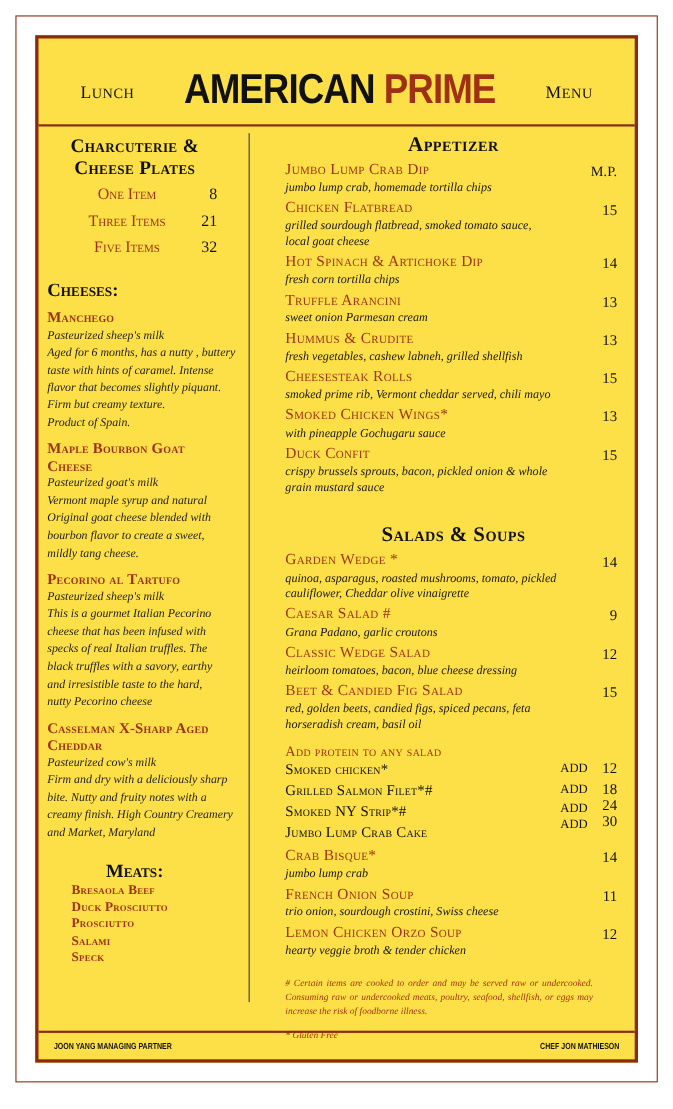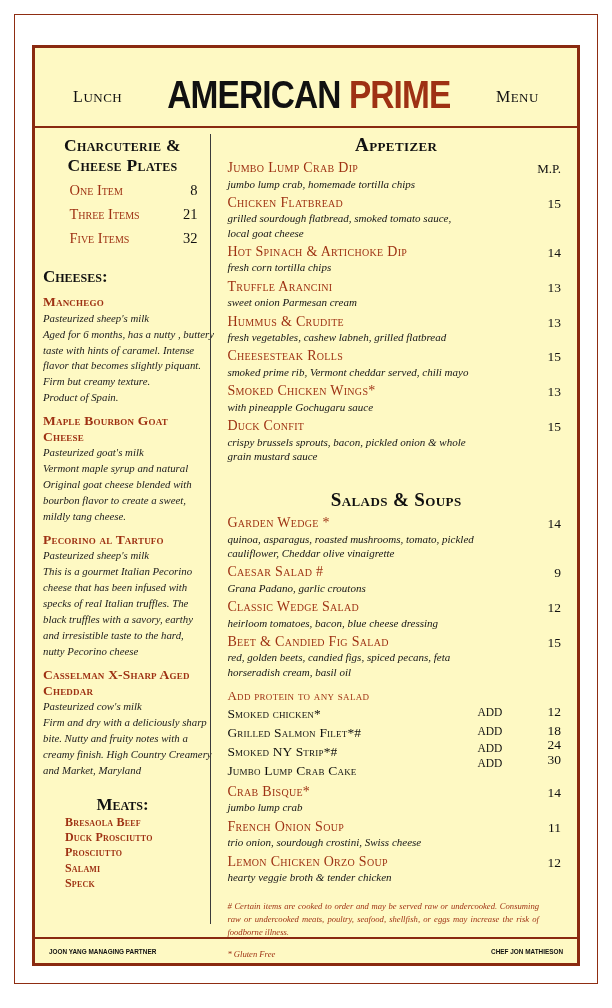--- a/index.html
+++ b/index.html
@@ -2,42 +2,42 @@
 <html><head>
 <meta charset="utf-8">
 <style>
   html,body{margin:0;padding:0;background:#ffffff;}
   body{width:612px;height:1008px;overflow:hidden;font-family:"Liberation Serif",serif;color:#111;}
 
   .page{position:relative;width:612px;height:1008px;background:#ffffff;}
 
   
   .outer-frame{position:absolute;left:14px;top:14px;right:14px;bottom:24px;border:1.5px solid #8f2d12;box-sizing:border-box;}
-  .inner-frame{position:absolute;left:32px;top:32px;right:32px;bottom:42px;border:3px solid #8a2a10;box-sizing:border-box;background:#fef9c3;margin-top:13px;}
+  .inner-frame{position:absolute;left:32px;top:32px;right:32px;bottom:42px;border:3px solid #8a2a10;box-sizing:border-box;background:#fde047;}
 
   
   .masthead{position:absolute;left:0;right:0;top:20px;height:54px;display:flex;align-items:center;justify-content:center;gap:26px;}
   .mast-side{font-family:"Liberation Serif",serif;font-size:19px;letter-spacing:.5px;color:#111;font-variant:small-caps;text-transform:lowercase;}
   .mast-side::first-letter{font-size:23px;}
   .brand{font-family:"Liberation Sans",sans-serif;font-weight:bold;font-size:38px;letter-spacing:-1px;transform:scaleX(.88);transform-origin:center;white-space:nowrap;}
   .brand .b1{color:#111;}
   .brand .b2{color:#9e3113;}
 
   .rule-top{position:absolute;left:0;right:0;top:78px;height:2px;background:#8a2a10;}
 
   
-  .cols{position:absolute;left:0;right:0;top:80px;bottom:28px;display:flex;}
+  .cols{position:absolute;left:0;right:0;top:80px;bottom:28px;display:flex;gap:16px;}
   .col-left{width:175px;box-sizing:border-box;padding:8px 8px 0 8px;}
   .divider{width:1.4px;background:#3b3b3b;margin-top:6px;height:790px;flex:0 0 auto;}
   .col-right{flex:1;box-sizing:border-box;padding:6px 12px 0 16px;}
 
   
   .lhead{text-align:center;font-size:17.5px;font-weight:bold;line-height:1.12;font-variant:small-caps;color:#111;letter-spacing:.3px;}
   .plate-row{display:flex;justify-content:center;gap:10px;font-variant:small-caps;font-size:14.5px;margin-top:7px;}
-  .plate-row .nm{color:#9e3113;width:92px;text-align:left;padding-left:22px;}
+  .plate-row .nm{color:#9e3113;width:92px;text-align:center;padding-left:22px;}
   .plate-row .pr{color:#111;width:26px;text-align:right;}
 
   .sub-center{text-align:left;font-size:17px;font-weight:bold;font-variant:small-caps;margin-top:20px;color:#111;}
 
   .cheese{margin-top:7px;}
   .cheese-name{color:#9e3113;font-weight:bold;font-size:13.5px;font-variant:small-caps;line-height:1.14;letter-spacing:.2px;}
   .cheese-desc{font-size:10.8px;font-style:italic;line-height:1.48;color:#1b1b1b;margin-top:1px;}
   .cheese-desc div{white-space:nowrap;}
 
   .meats-head{text-align:center;font-size:17px;font-weight:bold;font-variant:small-caps;margin-top:16px;color:#111;}
@@ -184,21 +184,21 @@
               <div class="item-desc">fresh corn tortilla chips</div>
               <div class="item-price">14</div>
             </div>
             <div class="item">
               <div class="item-name">Truffle Arancini</div>
               <div class="item-desc">sweet onion Parmesan cream</div>
               <div class="item-price">13</div>
             </div>
             <div class="item">
               <div class="item-name">Hummus &amp; Crudite</div>
-              <div class="item-desc">fresh vegetables, cashew labneh, grilled flatbread</div>
+              <div class="item-desc">fresh vegetables, cashew labneh, grilled shellfish</div>
               <div class="item-price">13</div>
             </div>
             <div class="item">
               <div class="item-name">Cheesesteak Rolls</div>
               <div class="item-desc">smoked prime rib, Vermont cheddar served, chili mayo</div>
               <div class="item-price">15</div>
             </div>
             <div class="item">
               <div class="item-name">Smoked Chicken Wings*</div>
               <div class="item-desc">with pineapple Gochugaru sauce</div>

